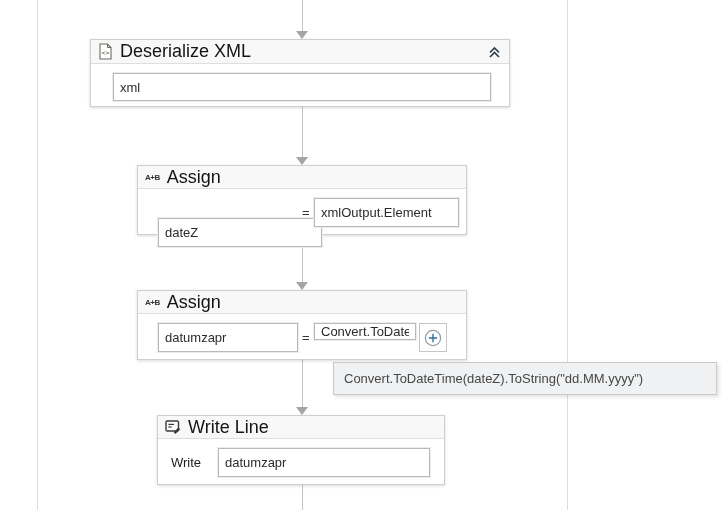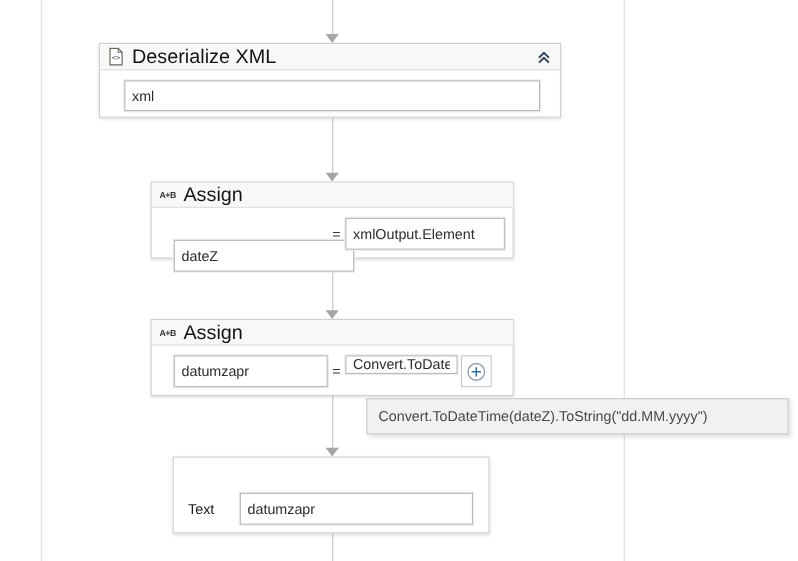--- a/index.html
+++ b/index.html
@@ -110,15 +110,26 @@
         <circle cx="10" cy="10" r="7.6" fill="none" stroke="#8f9fab" stroke-width="1.3"></circle>
         <path d="M10 5.8 V14.2 M5.8 10 H14.2" stroke="#2e6da4" stroke-width="1.4"></path>
       </svg>
     </span>
   </button>
 </div>
 
 <div class="tooltip">Convert.ToDateTime(dateZ).ToString("dd.MM.yyyy")</div>
 
 <div class="card" style="left:157px;top:415px;width:288px;height:70px;">
-  <span class="field-label" style="left:13px;top:39px;">Text</span>
+  <div class="card-header">
+    <span class="icon">
+      <svg width="16" height="16" viewBox="0 0 16 16">
+        <rect x="1" y="2" width="12.5" height="10" rx="1.2" fill="#fcfcfc" stroke="#3b3b3b" stroke-width="1.4"></rect>
+        <path d="M3.4 5.4 H9" stroke="#3b3b3b" stroke-width="1.2"></path>
+        <path d="M3.4 8 H6.6" stroke="#3b3b3b" stroke-width="1.2"></path>
+        <path d="M8.6 13.2 L13.4 8.4 L15.2 10.2 L10.4 15 Z" fill="#3b3b3b"></path>
+      </svg>
+    </span>
+    <span class="card-title">Write Line</span>
+  </div>
+  <span class="field-label" style="left:13px;top:39px;">Write</span>
   <input class="tbox" style="left: 60px; top: 32px; width: 212px; height: 29px;" type="text" value="datumzapr">
 </div>
 
 </body></html>

